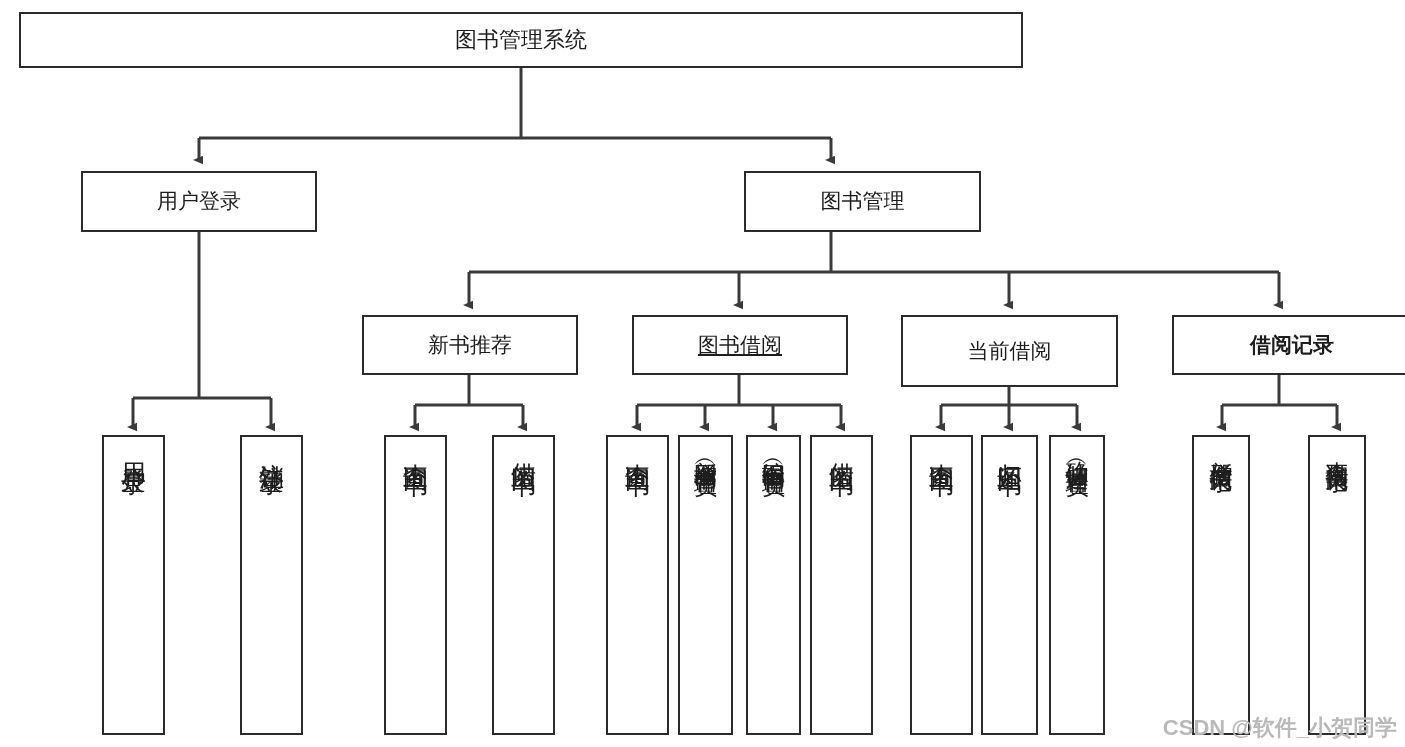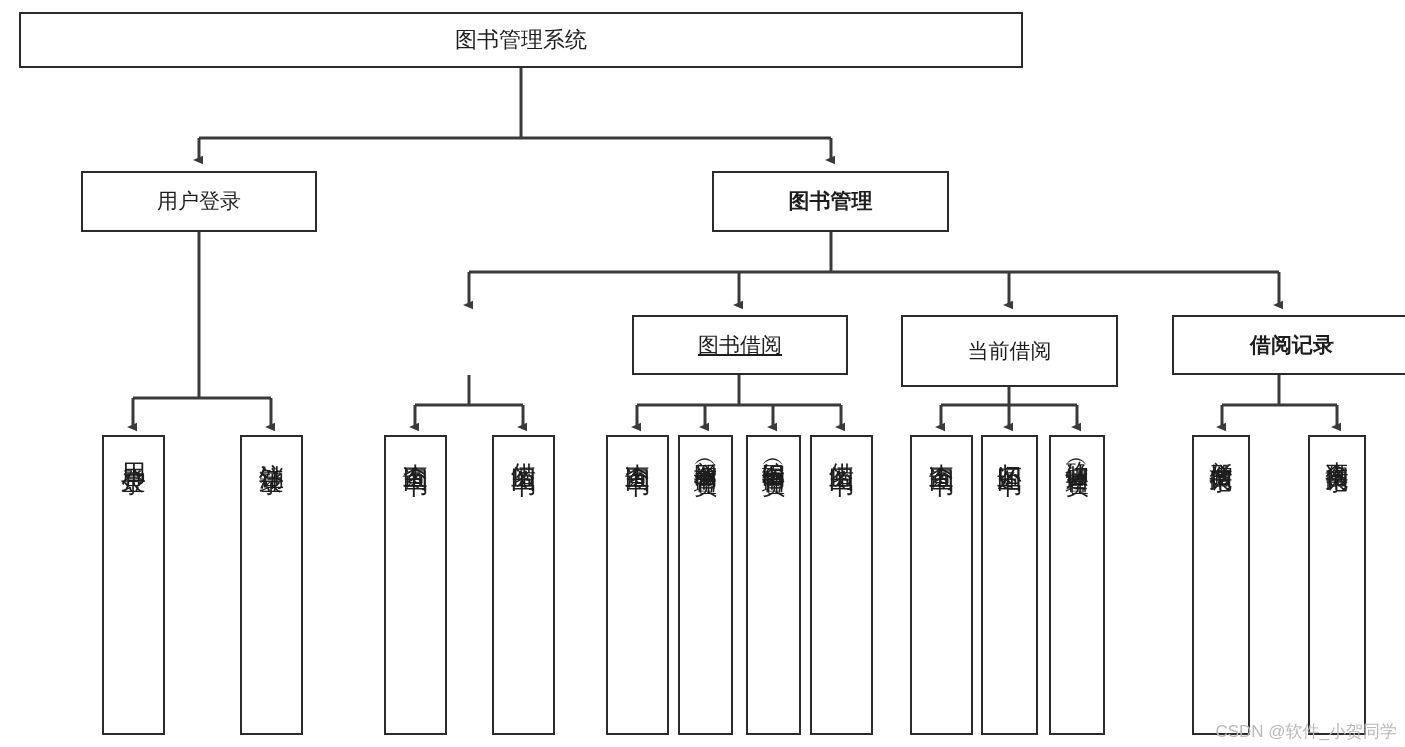--- a/index.html
+++ b/index.html
@@ -38,24 +38,25 @@
     font-size:25px;
     letter-spacing:3px;
     line-height:1;
     margin:0 auto;
   }
   .node.vert.small .lbl{font-size:23px;letter-spacing:2px;}
 
   .watermark{
     position:absolute;
     right:8px;bottom:4px;
-    font-size:17px;
+    font-size:22px;
     color:#b9b9b9;
     white-space:nowrap;
     pointer-events:none;
+    font-weight:bold;
   }
 </style>
 </head>
 <body>
 
 <div id="stage">
 
   <svg id="wires" viewBox="0 0 1405 747" preserveAspectRatio="none" aria-hidden="true">
     <defs>
       <marker id="arrow" markerWidth="12" markerHeight="12" refX="5.2" refY="5" orient="auto" markerUnits="userSpaceOnUse">
@@ -106,24 +107,27 @@
     </g>
   </svg>
 
   <div class="node horiz root" style="left:19px;top:12px;width:1004px;height:56px;align-items:center;">
     <span class="lbl">图书管理系统</span>
   </div>
 
   <div class="node horiz" style="left:81px;top:171px;width:236px;height:61px;">
     <span class="lbl">用户登录</span>
   </div>
-  <div class="node horiz" style="left:712px;top:171px;width:237px;height:61px;font-weight:bold;">
+  <div class="node horiz" style="left:744px;top:171px;width:237px;height:61px;">
     <span class="lbl">图书管理</span>
   </div>
 
+  <div class="node horiz" style="left:362px;top:315px;width:216px;height:60px;">
+    <span class="lbl">新书推荐</span>
+  </div>
   <div class="node horiz" style="left:632px;top:315px;width:216px;height:60px;text-decoration:underline;">
     <span class="lbl">图书借阅</span>
   </div>
   <div class="node horiz" style="left:901px;top:315px;width:217px;height:72px;">
     <span class="lbl">当前借阅</span>
   </div>
   <div class="node horiz" style="left:1172px;top:315px;width:240px;height:60px;font-weight:bold;">
     <span class="lbl">借阅记录</span>
   </div>
 

